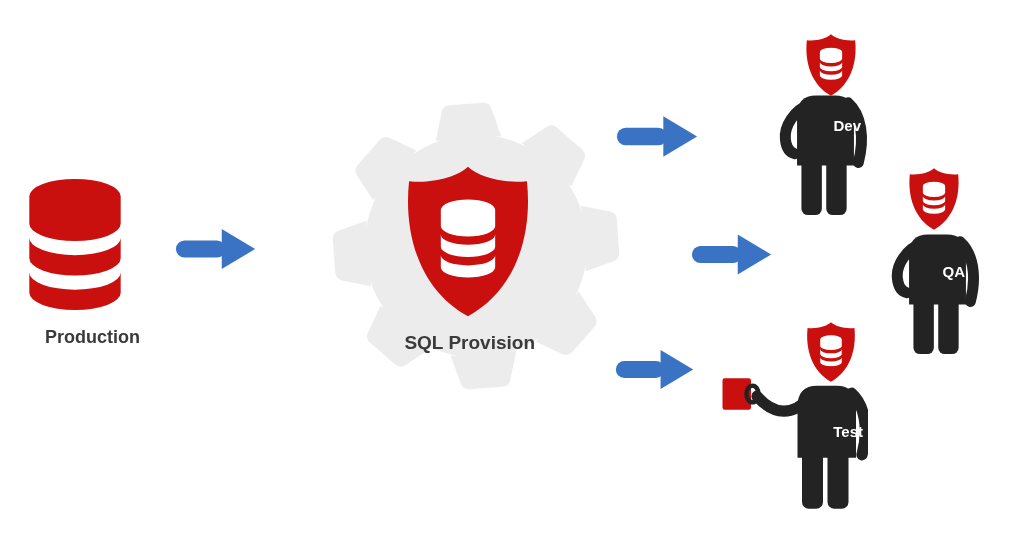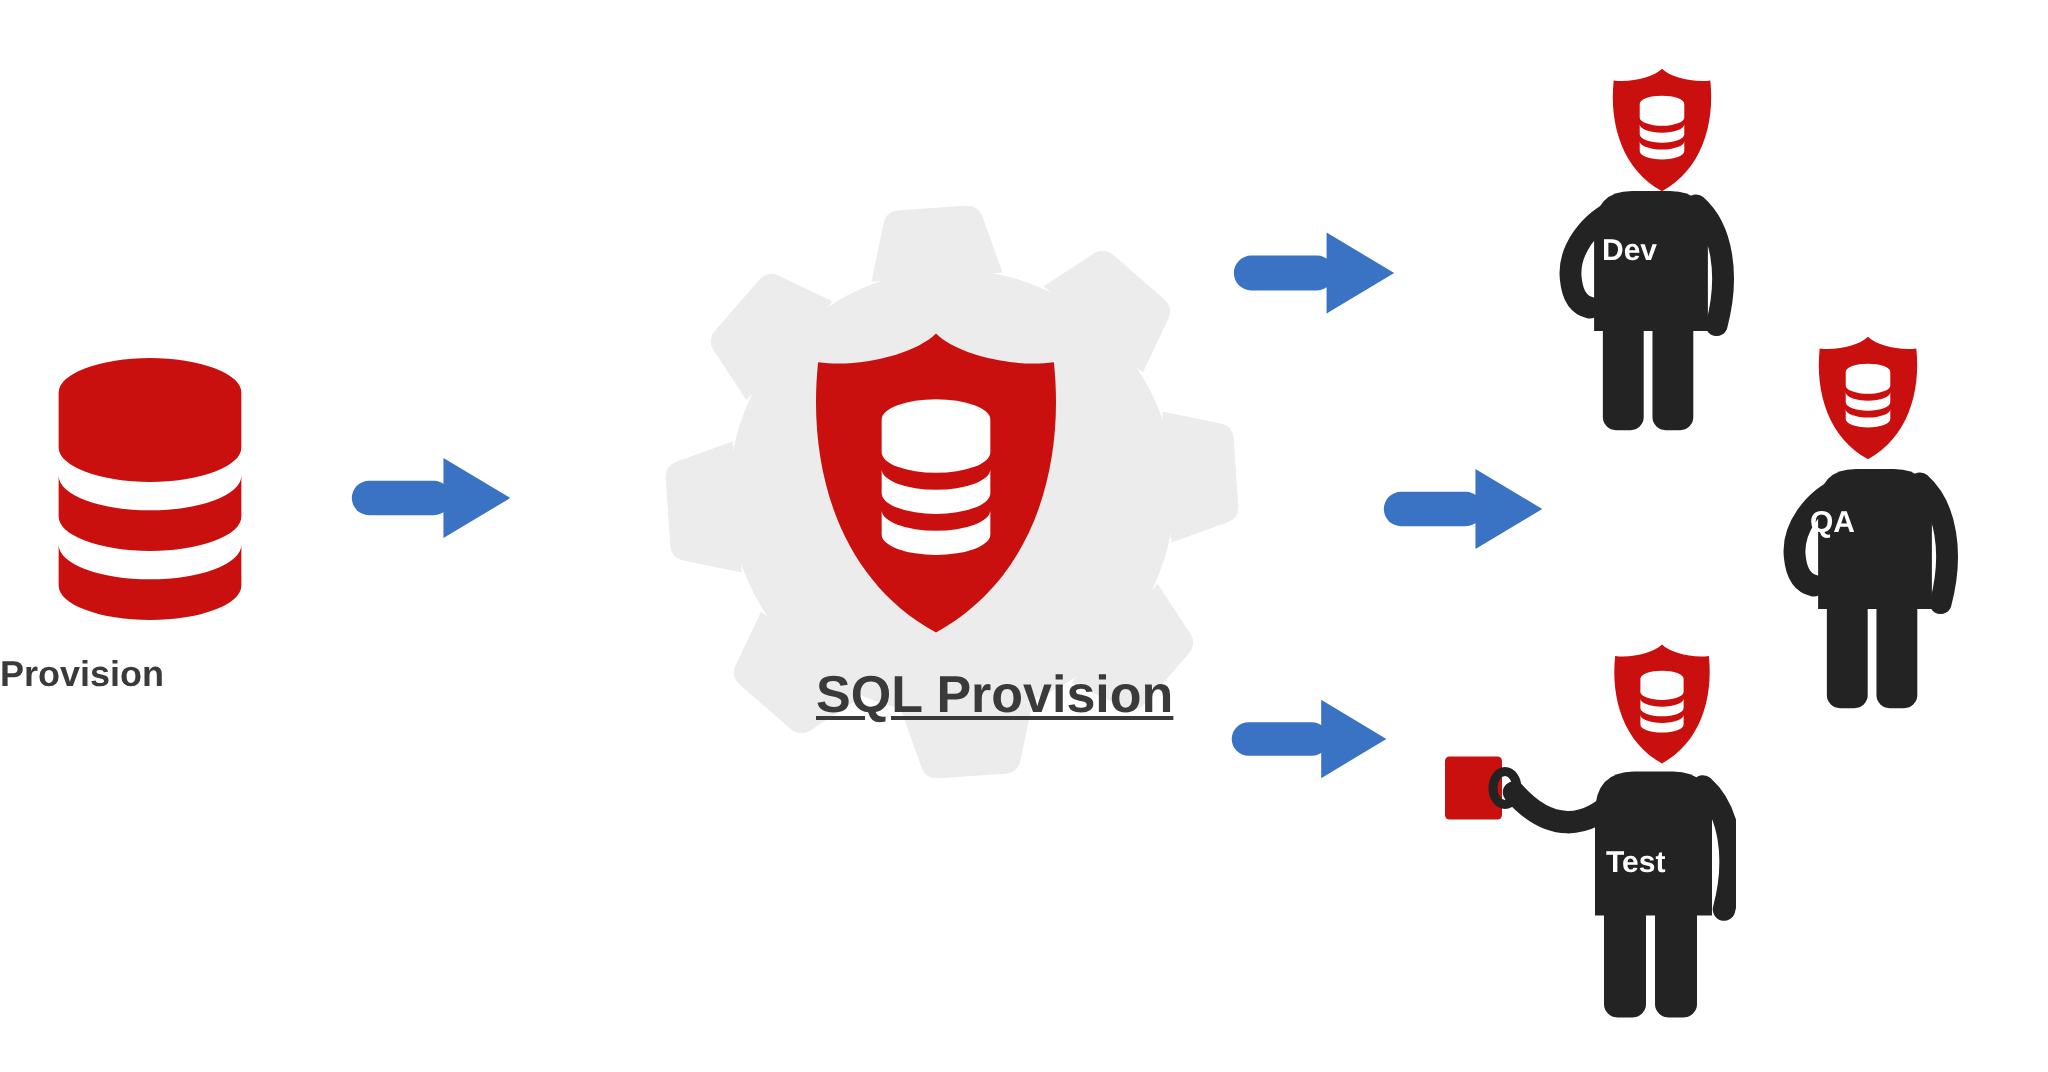--- a/index.html
+++ b/index.html
@@ -8,31 +8,31 @@
     width:1024px;height:536px;
     background:#ffffff;
     overflow:hidden;
     font-family:"Liberation Sans", sans-serif;
   }
   .abs{position:absolute;}
   svg{overflow:visible;display:block;}
   .defs{position:absolute;width:0;height:0;}
   .label{
     position:absolute;
-    text-align:left;
+    text-align:right;
     font-weight:bold;
     color:var(--label);
     line-height:1.1;
     white-space:nowrap;
   }
   .label-prod{left:0px;top:328px;width:140px;font-size:18px;}
-  .label-sql{left:408px;top:333px;width:160px;font-size:26px;text-decoration:underline;}
+  .label-sql{left:375px;top:333px;width:160px;font-size:19px;}
   .label-person{width:60px;font-size:15px;color:var(--white);}
   .label-dev{left:801px;top:118px;}
-  .label-qa{left:905px;top:254px;}
+  .label-qa{left:905px;top:264px;}
   .label-test{left:803px;top:424px;}
 
   .db-prod{left:22px;top:177px;width:106px;height:134px;color:var(--red);}
   .arrow-1{left:174px;top:226px;width:84px;height:46px;}
   .arrow-top{left:615px;top:112px;width:85px;height:49px;}
   .arrow-mid{left:690px;top:231px;width:84px;height:47px;}
   .arrow-bottom{left:614px;top:346px;width:82px;height:47px;}
   .gear{left:330px;top:100px;width:292px;height:292px;}
   .shield-center{left:392px;top:161px;width:152px;height:161px;}
   .person-dev{left:778px;top:94px;width:95px;height:124px;}
@@ -85,21 +85,21 @@
         <path d="M106,30 Q106,2 132,2 L158,2 Q184,2 184,30 L184,98 L106,98 Z" style="fill:var(--body)"></path>
         <rect x="112" y="60" width="28" height="106" rx="9" style="fill:var(--body)"></rect>
         <rect x="146" y="60" width="28" height="106" rx="9" style="fill:var(--body)"></rect>
       </symbol>
     </defs>
   </svg>
 
   <svg class="abs db-prod" viewBox="0 0 100 132">
     <use href="#db-icon" width="100" height="132"></use>
   </svg>
-  <div class="label label-prod">Provision</div>
+  <div class="label label-prod">Production</div>
 
   <svg class="abs arrow-1" viewBox="0 0 88 48">
     <use href="#arrow-right" width="88" height="48"></use>
   </svg>
 
   <svg class="abs gear" viewBox="-160 -160 320 320">
     <g style="fill:var(--gear)">
       <circle r="122"></circle>
       <use href="#gear-tooth" transform="rotate(-4)"></use>
       <use href="#gear-tooth" transform="rotate(41)"></use>

